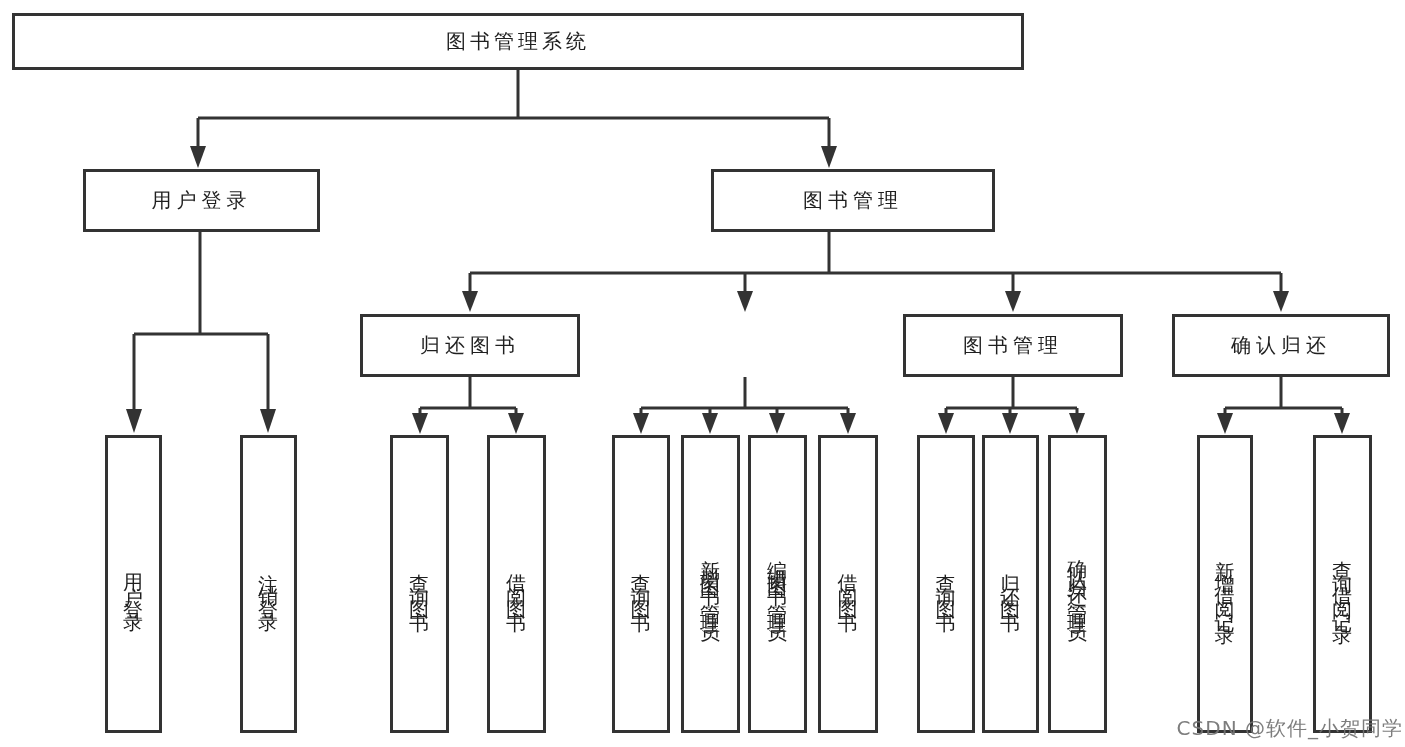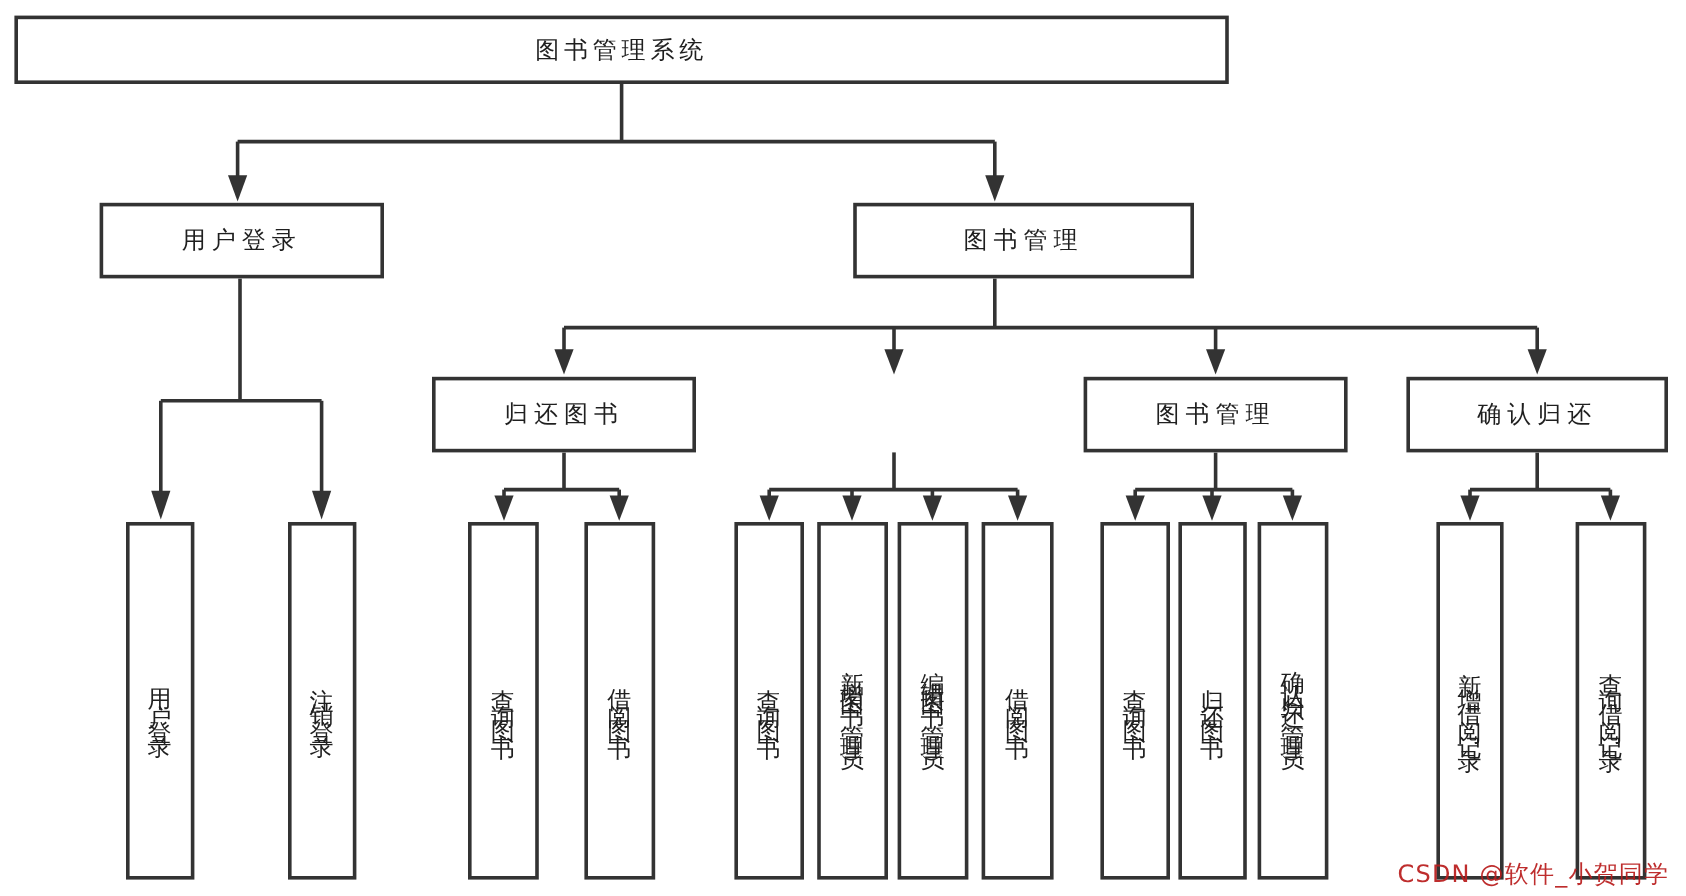--- a/index.html
+++ b/index.html
@@ -47,24 +47,24 @@
   .vbox span {
     writing-mode: vertical-rl;
     text-orientation: mixed;
     font-size: 20px;
     line-height: 1;
     letter-spacing: 13px;
   }
   .vbox.tight span { letter-spacing: 9px; }
   .watermark {
     position: absolute;
-    right: 14px;
+    right: 2px;
     bottom: 5px;
     font-size: 20px;
-    color: #b91c1c;
+    color: #737373;
     letter-spacing: 1px;
     opacity: 0.92;
     z-index: 5;
   }
   .cline { stroke: #333333; stroke-width: 3; fill: none; }
   .ahead { fill: #333333; stroke: none; }
 </style>
 </head>
 <body>
 

